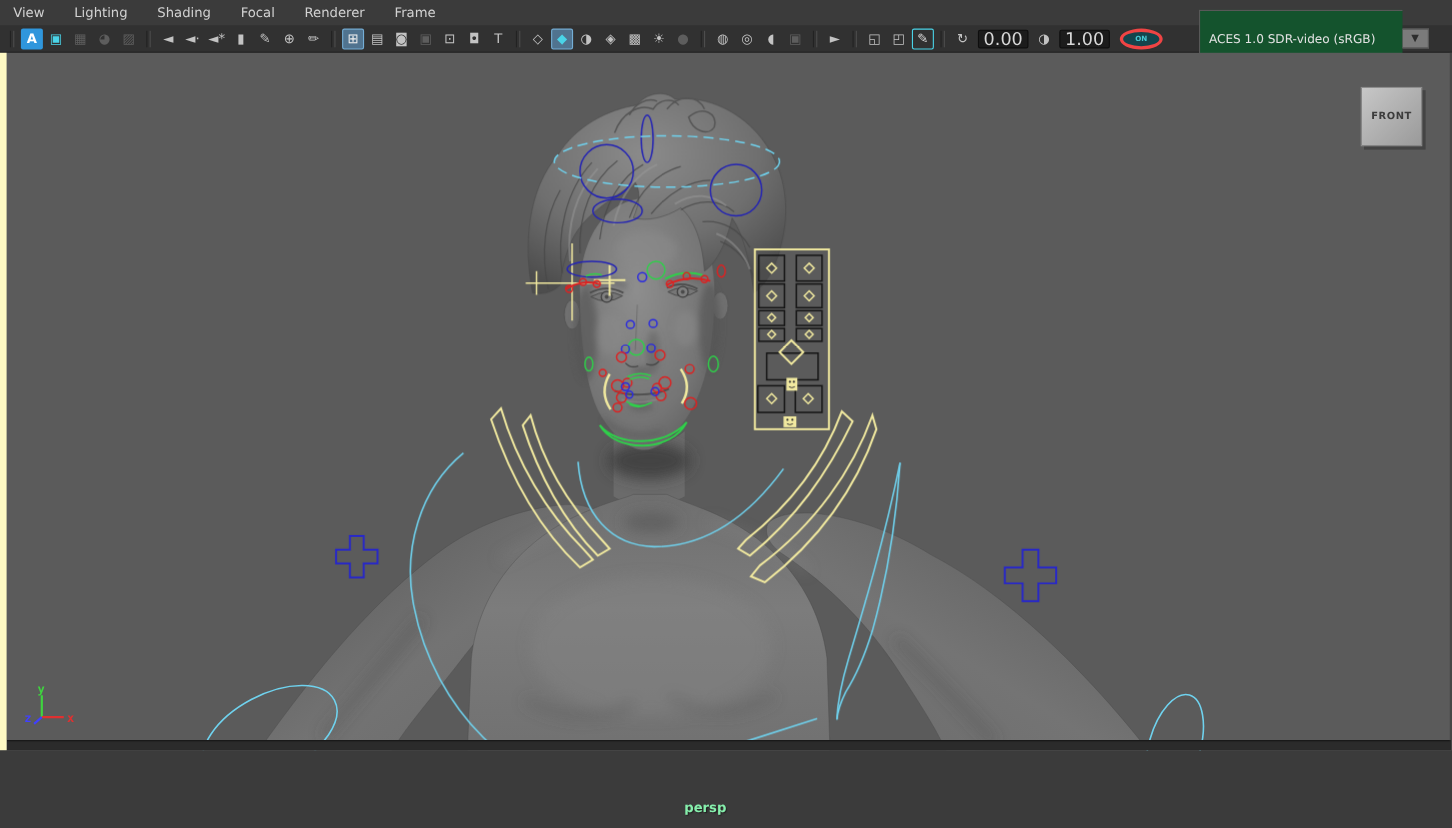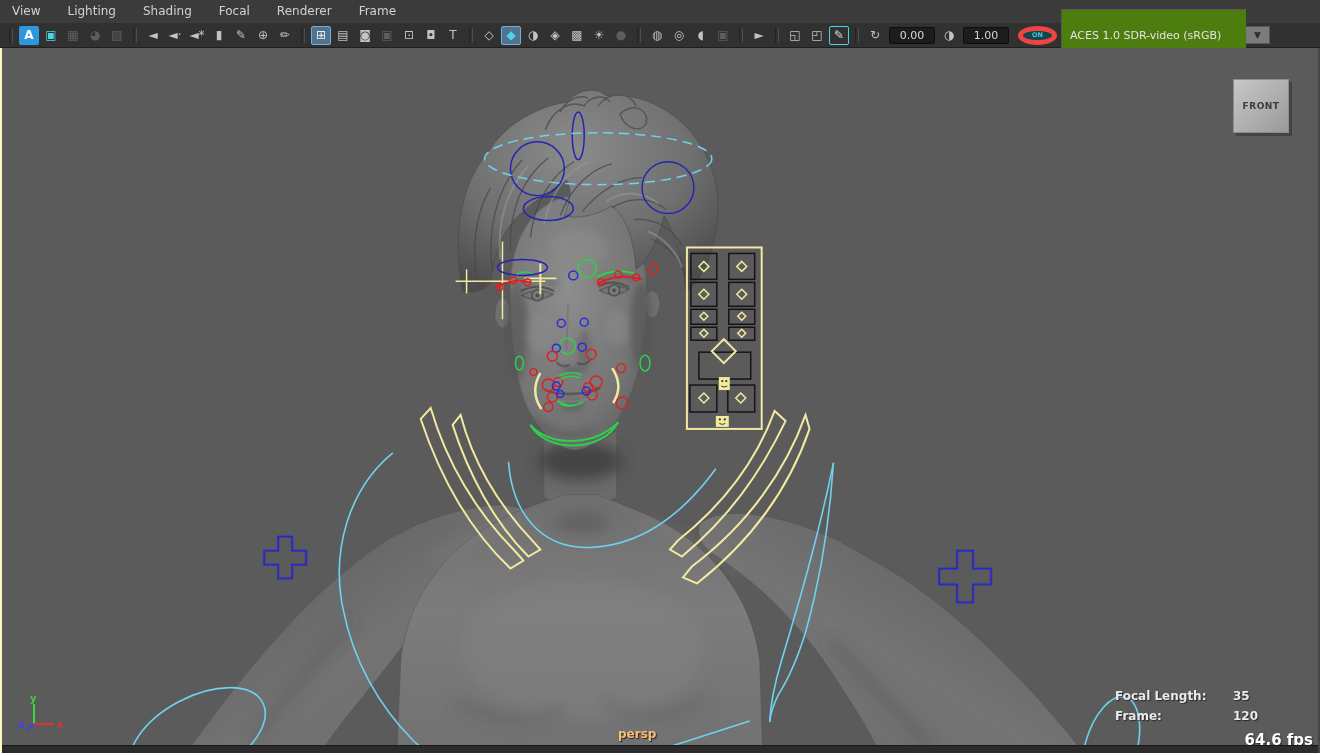--- a/index.html
+++ b/index.html
@@ -31,60 +31,60 @@
   }
   .state-dim{opacity:.3;}
   .state-active-blue{background:#2f96dc;color:#fff;font-weight:bold;font-size:12px;}
   .state-teal{color:var(--teal,#4ad4e8);}
   .state-active{background:var(--active-bg,#50738f);border:1px solid var(--active-border,#74aed6);color:#eee;}
   .state-active-teal{background:var(--active-bg,#50738f);border:1px solid var(--active-border,#74aed6);color:var(--teal,#4ad4e8);}
   .state-active-outline{border:1px solid var(--teal,#4ad4e8);color:#ddd;}
   .tb-sep{width:2px;height:15px;border-left:1px solid #222;border-right:1px solid #4d4d4d;margin:0 5px;flex:0 0 auto;}
   .tb-field{
     width:44px;height:15px;background:#1c1c1c;border:1px solid #0e0e0e;
-    color:#d8d8d8;font-size:11px;text-align:center;border-radius:2px;margin:0 3px;
+    color:#d8d8d8;font-size:16px;text-align:center;border-radius:2px;margin:0 3px;
     font-family:"DejaVu Sans","Liberation Sans",sans-serif;padding:0;
   }
   .on-badge{
     width:39px;height:19px;border-radius:50%;flex:0 0 auto;
-    background:#14444c;border:5px solid #ef4444;box-sizing:border-box;
+    background:#14444c;border:3px solid #ef4444;box-sizing:border-box;
     color:#45c8d4;font-size:6.5px;font-weight:bold;
     display:flex;align-items:center;justify-content:center;margin:0 4px 0 6px;cursor:default;
   }
   .vt-select{
-    height:18px;width:168px;background:#4d7c0f;color:#e3e3e3;font-size:11px;
+    height:18px;width:168px;background:#14532d;color:#e3e3e3;font-size:11px;
     display:flex;align-items:center;padding:16px 8px;cursor:default;
-    border:1px solid #585858;border-right:none;
+    border:1px solid #585858;border-right:none;margin-left:29px;
   }
   .vt-arrow{
     width:24px;height:18px;background:#7b7b7b;display:flex;align-items:center;justify-content:center;
     color:#2d2d2d;font-size:9px;cursor:default;border:1px solid #585858;border-left:none;box-sizing:border-box;
   }
   
   #viewport{
-    position:relative;width:1320px;height:706px;
+    position:relative;width:1320px;height:634px;
     background:var(--viewport-bg,#5b5b5b);
     box-sizing:border-box;
-    border-left:2px solid #fef9c3;border-right:2px solid #464646;
+    border-left:6px solid #fef9c3;border-right:2px solid #464646;
   }
   #scene-svg{position:absolute;left:0;top:0;width:100%;height:100%;display:block;}
   #bottom-strip{
     position:absolute;left:0;bottom:0;width:100%;height:8px;
     background:#2b2b2b;border-top:1px solid #191919;
   }
   #front-plane{
     position:absolute;left:1231px;top:31px;width:54px;height:52px;
     background:linear-gradient(135deg,#c7c7c7 0%,#aeaeae 55%,#9a9a9a 100%);
     border:1px solid #8d8d8d;box-shadow:3px 3px 0 rgba(40,40,40,.45);
     display:flex;align-items:center;justify-content:center;
     color:#3c3c3c;font-size:9px;font-weight:bold;letter-spacing:.5px;cursor:default;
   }
   #persp-label{
     position:absolute;left:616px;top:679px;
-    color:#fdba74;font-size:12px;font-weight:bold;
+    color:#86efac;font-size:12px;font-weight:bold;
     text-shadow:1px 1px 1px rgba(30,30,30,.9);cursor:default;
   }
   #hud{
     position:absolute;left:1113px;top:640px;width:198px;
     color:#eaeaea;font-size:12px;font-weight:bold;
     text-shadow:1px 1px 1px rgba(30,30,30,.8);cursor:default;
   }
   .hud-row{display:flex;height:20px;line-height:16px;}
   .hud-label{width:118px;}
   .hud-value{flex:1;}
@@ -421,31 +421,20 @@
     </g>
     <g class="rig">
       <path class="rg-plus" stroke-width="2" d="M 940,568 L 958,568 L 958,550 L 974,550 L 974,568 L 992,568 L 992,584 L 974,584 L 974,602 L 958,602 L 958,584 L 940,584 Z"></path>
     </g>
   </svg>
 
   <div id="front-plane">FRONT</div>
 
   <div id="persp-label">persp</div>
 
-  <div id="hud">
-    <div class="hud-row">
-      <span class="hud-label">Focal Length:</span>
-      <span class="hud-value">35</span>
-    </div>
-    <div class="hud-row">
-      <span class="hud-label">Frame:</span>
-      <span class="hud-value">120</span>
-    </div>
-    <div class="hud-fps">64.6 fps</div>
-  </div>
 
   <svg id="axis-gizmo" viewBox="0 0 64 50">
     <line x1="24" y1="32" x2="24" y2="12" stroke="var(--axis-y,#3fd43f)" stroke-width="2"></line>
     <line x1="24" y1="32" x2="44" y2="32" stroke="var(--axis-x,#e03030)" stroke-width="2"></line>
     <line x1="24" y1="32" x2="17" y2="38" stroke="var(--axis-z,#4040ff)" stroke-width="2"></line>
     <text x="20" y="10" class="ax-label" fill="var(--axis-y,#3fd43f)">y</text>
     <text x="47" y="36" class="ax-label" fill="var(--axis-x,#e03030)">x</text>
     <text x="8" y="36" class="ax-label" fill="var(--axis-z,#4040ff)">z</text>
   </svg>
 

